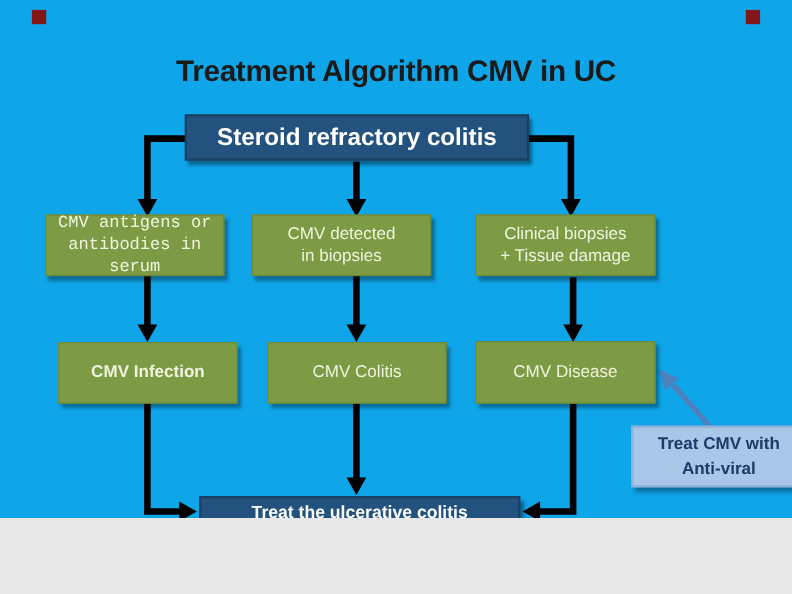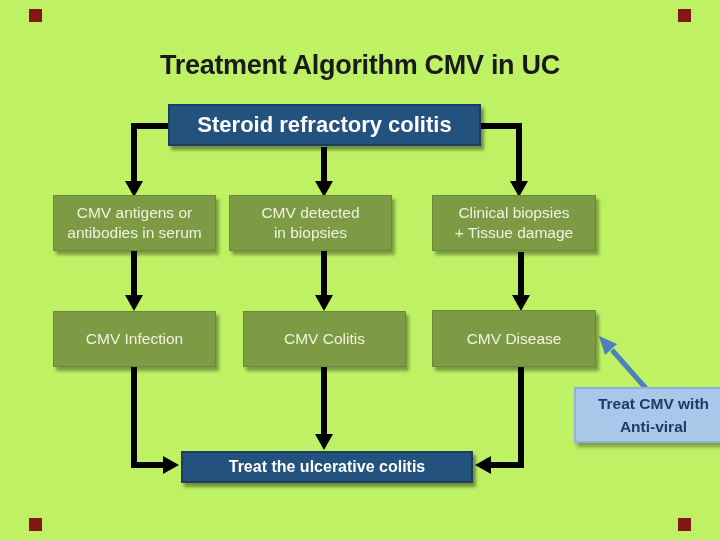--- a/index.html
+++ b/index.html
@@ -5,21 +5,21 @@
   :root{
     --box-green:#7D9A45; --box-green-border:#6B8836;
     --box-dark-blue:#24527E; --box-dark-blue-border:#1B3E63;
     --callout-blue:#A9C7E8; --callout-blue-border:#8FB3DB;
     --callout-text:#1E3A67;
     --arrow-black:#000000; --arrow-steel-blue:#4E81BC;
     --corner-marker:#821718; --title-text:#1A1A1A;
   }
   html,body{margin:0;padding:0;background:#e8e8e8;}
   .slide{
-    position:relative; width:720px; height:540px; background:#bef264;
+    position:relative; width:720px; height:471px; background:#0ea5e9;
     overflow:hidden; font-family:"Liberation Sans", sans-serif;
   }
   .title{
     position:absolute; left:0; top:50px; width:720px; text-align:center;
     font-size:27px; font-weight:bold; color:var(--title-text);
     letter-spacing:-0.3px;
   }
   .node{
     position:absolute; box-sizing:border-box; display:flex;
     flex-direction:column; align-items:center; justify-content:center;
@@ -101,34 +101,34 @@
     <g>
       <path class="blue-line" d="M650,393 L612,350"></path>
       <polygon class="blue-head" points="599,336 617,344 605,355"></polygon>
     </g>
   </svg>
 
   <div class="node blue" style="left:168px; top:104px; width:313px; height:42px; font-size:22px;">
     <span>Steroid refractory colitis</span>
   </div>
 
-  <div class="node green" style="left:53px; top:195px; width:163px; height:56px;">
+  <div class="node green" style="left:41px; top:195px; width:163px; height:56px;font-family:Liberation Mono, monospace;">
     <span>CMV antigens or</span>
     <span>antibodies in serum</span>
   </div>
   <div class="node green" style="left:229px; top:195px; width:163px; height:56px;">
     <span>CMV detected</span>
     <span>in biopsies</span>
   </div>
   <div class="node green" style="left:432px; top:195px; width:164px; height:56px;">
     <span>Clinical biopsies</span>
     <span>+ Tissue damage</span>
   </div>
 
-  <div class="node green" style="left:53px; top:311px; width:163px; height:56px;">
+  <div class="node green" style="left:53px; top:311px; width:163px; height:56px;font-weight:bold;">
     <span>CMV Infection</span>
   </div>
   <div class="node green" style="left:243px; top:311px; width:163px; height:56px;">
     <span>CMV Colitis</span>
   </div>
   <div class="node green" style="left:432px; top:310px; width:164px; height:57px;">
     <span>CMV Disease</span>
   </div>
 
   <div class="node blue" style="left:181px; top:451px; width:292px; height:32px; font-size:16px;">

